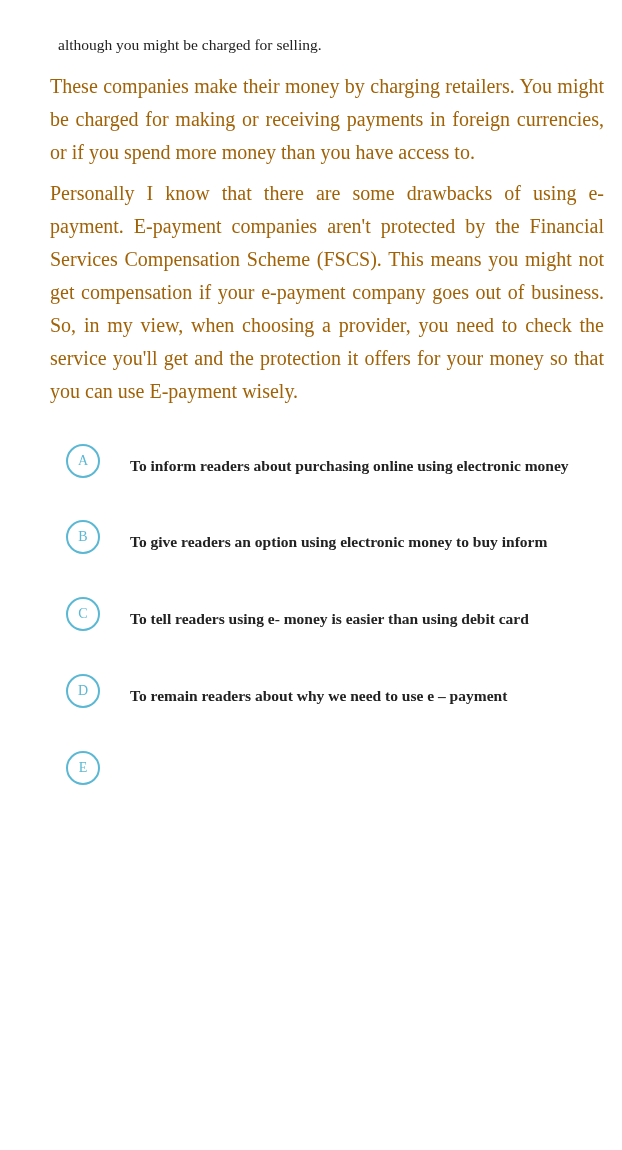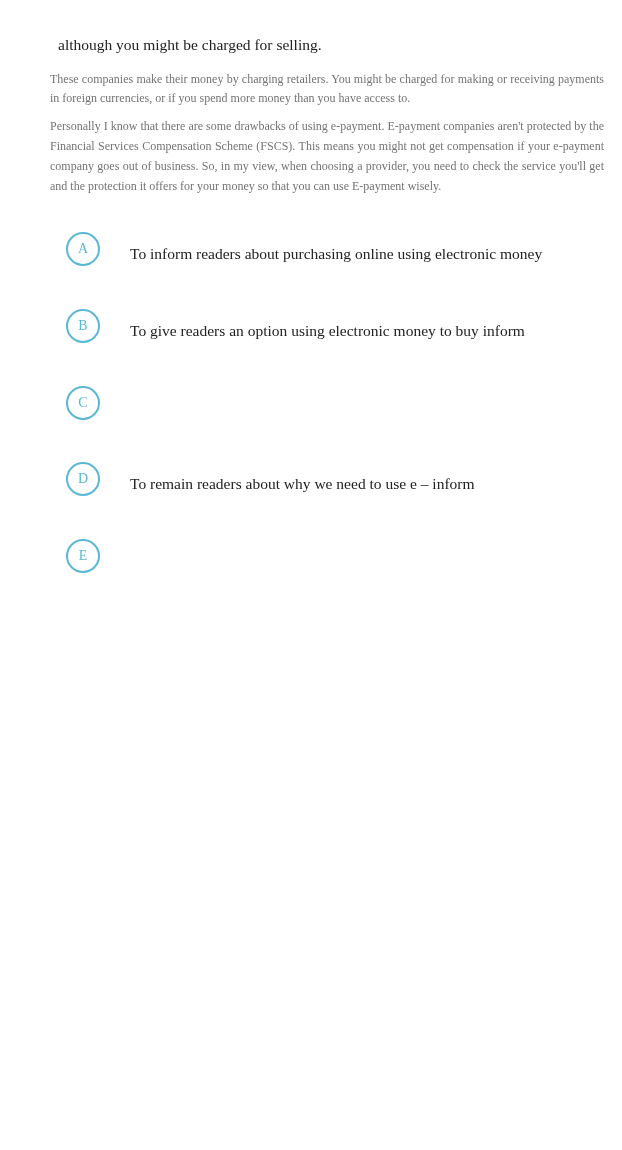--- a/index.html
+++ b/index.html
@@ -24,23 +24,23 @@
     .top-text {
       font-size: 15.5px;
       line-height: 1.65;
       color: #222222;
       text-align: justify;
       padding-top: 8px;
       padding-bottom: 4px;
     }
 
     .paragraph {
-      font-size: 12px;
+      font-size: 20px;
       line-height: 1.65;
-      color: #737373;
+      color: #a16207;
       text-align: justify;
       margin-bottom: 6px;
     }
 
     .options-list {
       margin-top: 24px;
       display: flex;
       flex-direction: column;
       gap: 12px;
     }
@@ -68,20 +68,21 @@
       background: #ffffff;
     }
 
     .option-text {
       font-size: 15.5px;
       line-height: 1.6;
       color: #222222;
       flex: 1;
       text-align: left;
       padding-top: 4px;
+      font-weight: bold;
     }
   </style>
 </head>
 <body>
 
 <div class="content-wrapper">
 
   <div class="top-text">
     <span>although you might be charged for selling.</span>
   </div>
@@ -94,23 +95,24 @@
   <div class="option-item">
         <div class="option-circle">A</div>
         <div class="option-text">To inform readers about purchasing online using electronic money</div>
       </div>
       <div class="option-item">
         <div class="option-circle">B</div>
         <div class="option-text">To give readers an option using electronic money to buy inform</div>
       </div>
       <div class="option-item">
         <div class="option-circle">C</div>
+        <div class="option-text">To tell readers using e- money is easier than using debit card</div>
       </div>
       <div class="option-item">
         <div class="option-circle">D</div>
-        <div class="option-text">To remain readers about why we need to use e – inform</div>
+        <div class="option-text">To remain readers about why we need to use e – payment</div>
       </div>
       <div class="option-item">
         <div class="option-circle">E</div>
       </div>
     </div>
 
 </div>
 
 </body></html>

